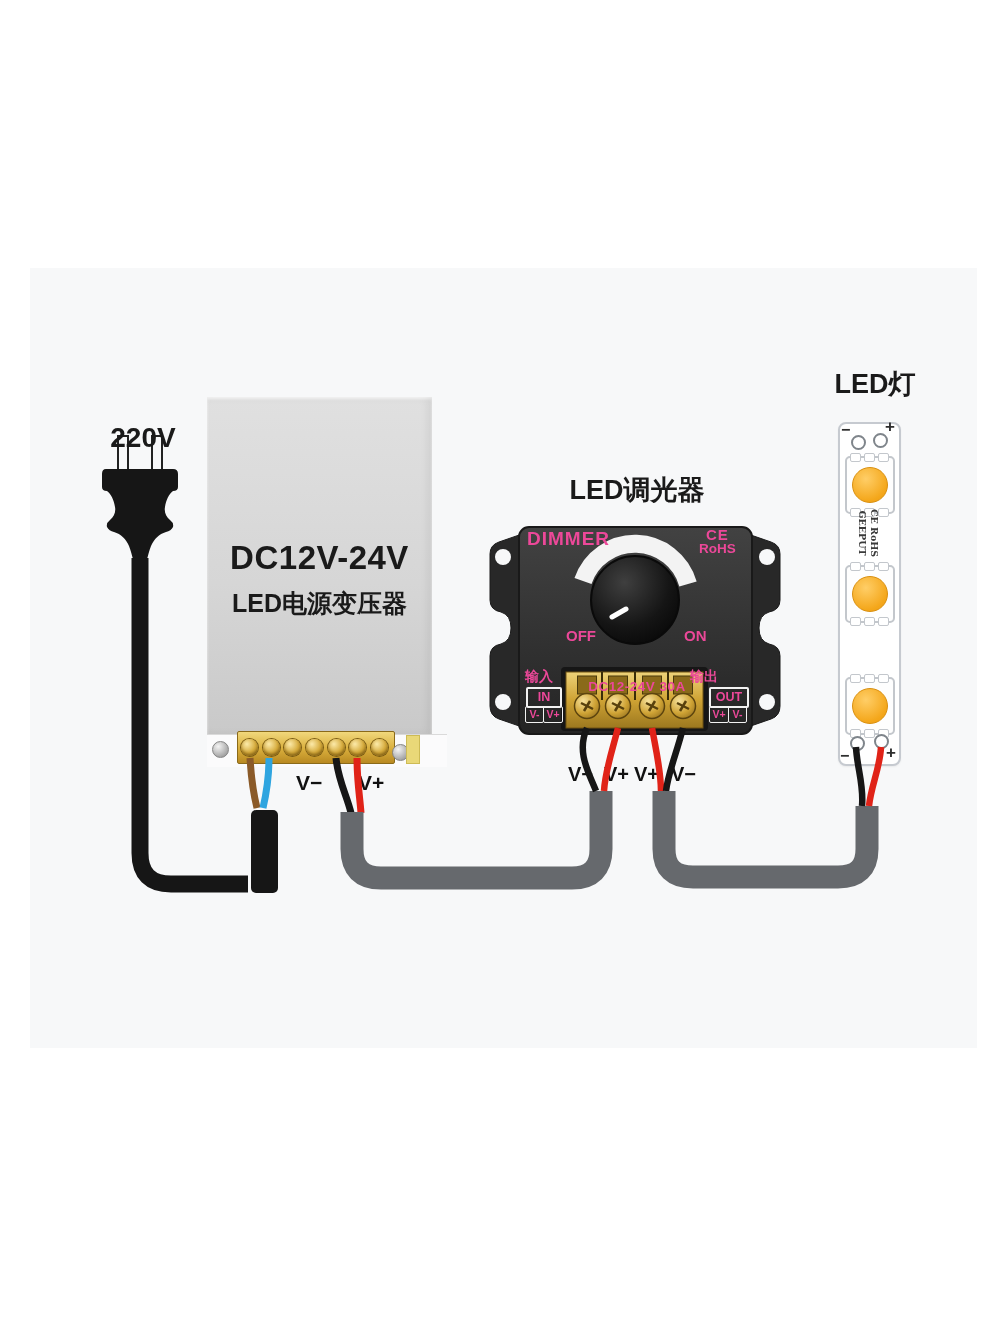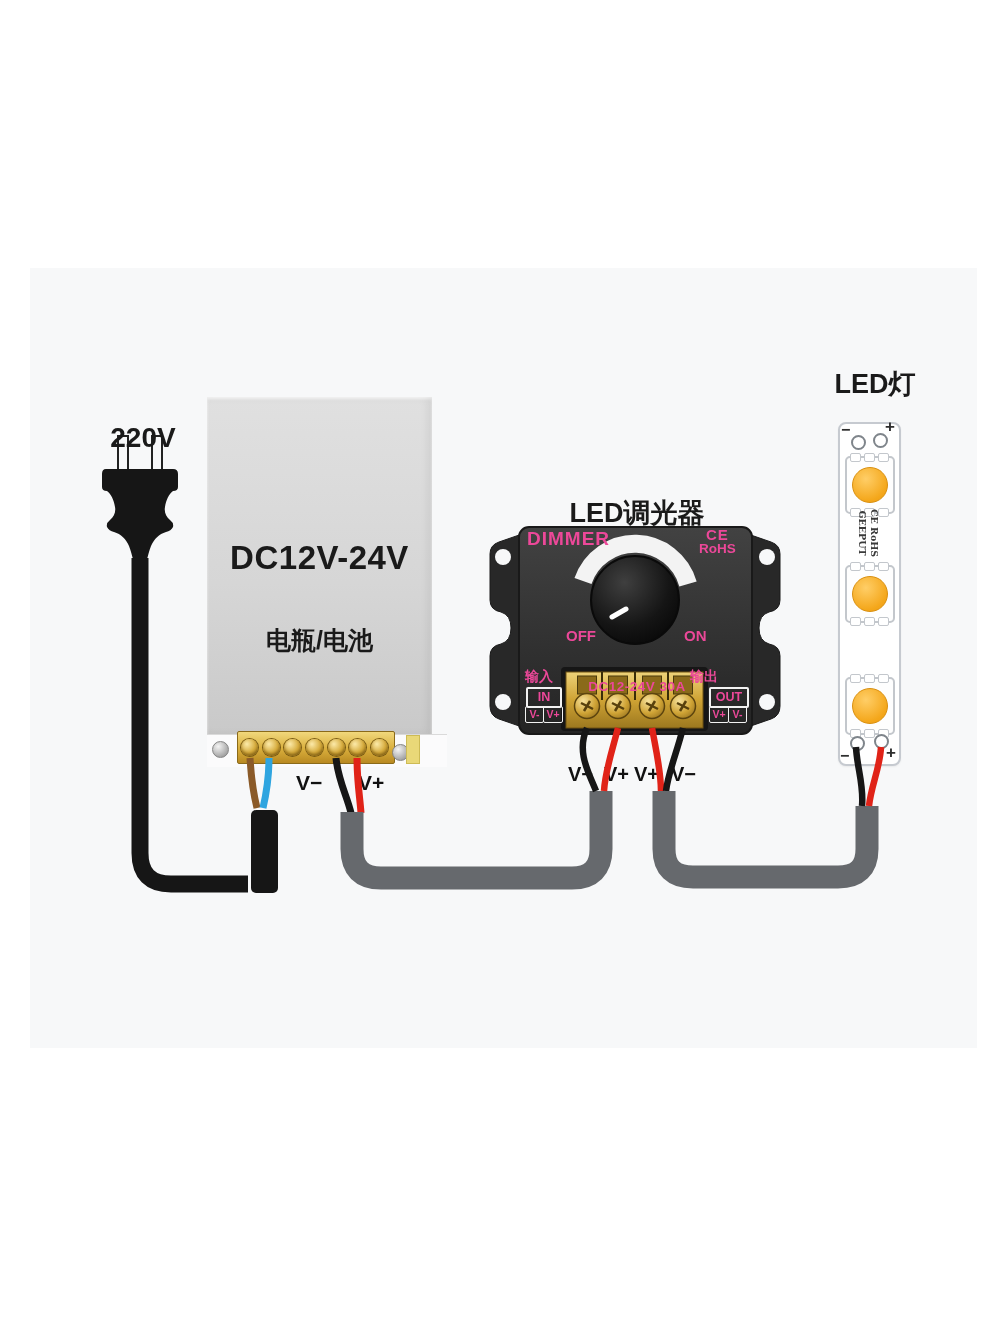--- a/index.html
+++ b/index.html
@@ -8,21 +8,21 @@
   .abs{position:absolute;}
   .panel{left:30px;top:268px;width:947px;height:780px;background:#f7f8f9;z-index:0;}
   svg.layer{left:0;top:0;width:1000px;height:1320px;pointer-events:none;}
   #svg-under{z-index:1;}
   #svg-wires{z-index:4;}
   .ui{z-index:3;}
   .b{font-weight:bold;}
   .center{text-align:center;}
   
   .t220{left:97px;top:394px;width:92px;font-size:28px;margin-top:28px;}
-  .tdim{left:545px;top:472px;width:184px;font-size:27px;margin-top:23px;}
+  .tdim{left:545px;top:472px;width:184px;font-size:27px;}
   .tled{left:827px;top:366px;width:96px;font-size:27px;}
   
   .psu{left:207px;top:397px;width:225px;height:338px;
        background:linear-gradient(180deg,#e0e0e0 0%,#d6d6d6 55%,#c9c9c9 100%);
        box-shadow:inset -4px 0 8px rgba(0,0,0,.07),inset 0 2px 3px rgba(255,255,255,.8);}
   .psu .l1{left:0;top:142px;width:100%;font-size:33px;letter-spacing:.5px;}
   .psu .l2{left:0;top:190px;width:100%;font-size:25px;}
   .psu .l3{left:0;top:227px;width:100%;font-size:25px;}
   .psu-base{left:207px;top:734px;width:240px;height:32px;background:#fbfbfc;border-top:1px solid #dadada;}
   .psu-term{left:237px;top:731px;width:156px;height:31px;border:1px solid #8a6a1a;border-radius:2px;
@@ -143,21 +143,21 @@
       </g>
     </g>
   </svg>
 
   <div class="abs ui b center t220">220V</div>
   <div class="abs ui b center tdim">LED调光器</div>
   <div class="abs ui b center tled">LED灯</div>
 
   <div class="abs ui psu">
     <div class="abs b center l1">DC12V-24V</div>
-    <div class="abs b center l3">电瓶/电池</div>
+    <div class="abs b center l2">LED电源变压器</div>
   </div>
   <div class="abs ui psu-base"></div>
   <div class="abs ui psu-term">
     <div class="abs gscrew" style="left:3px"></div>
     <div class="abs gscrew" style="left:25px"></div>
     <div class="abs gscrew" style="left:46px"></div>
     <div class="abs gscrew" style="left:68px"></div>
     <div class="abs gscrew" style="left:90px"></div>
     <div class="abs gscrew" style="left:111px"></div>
     <div class="abs gscrew" style="left:133px"></div>

